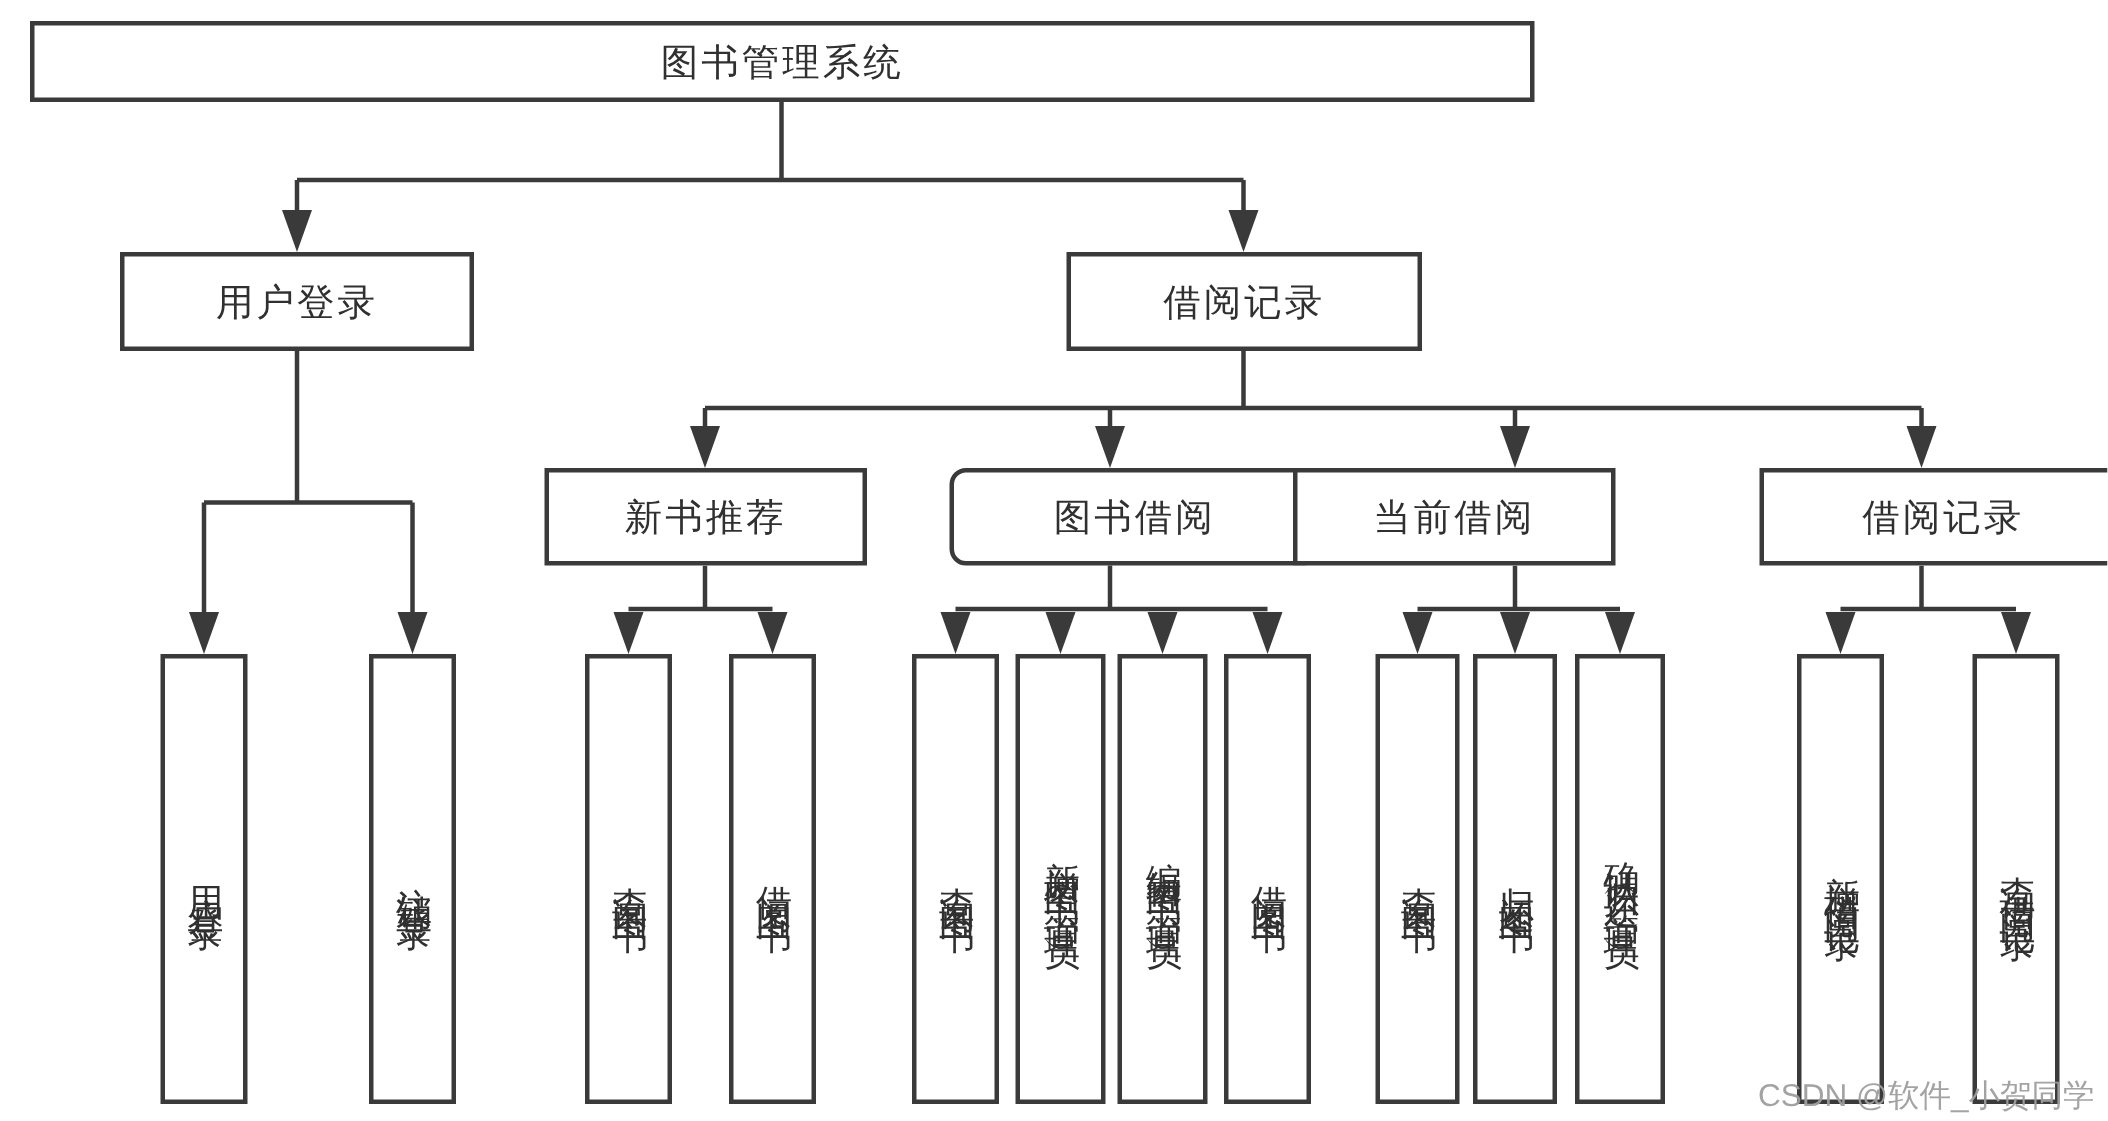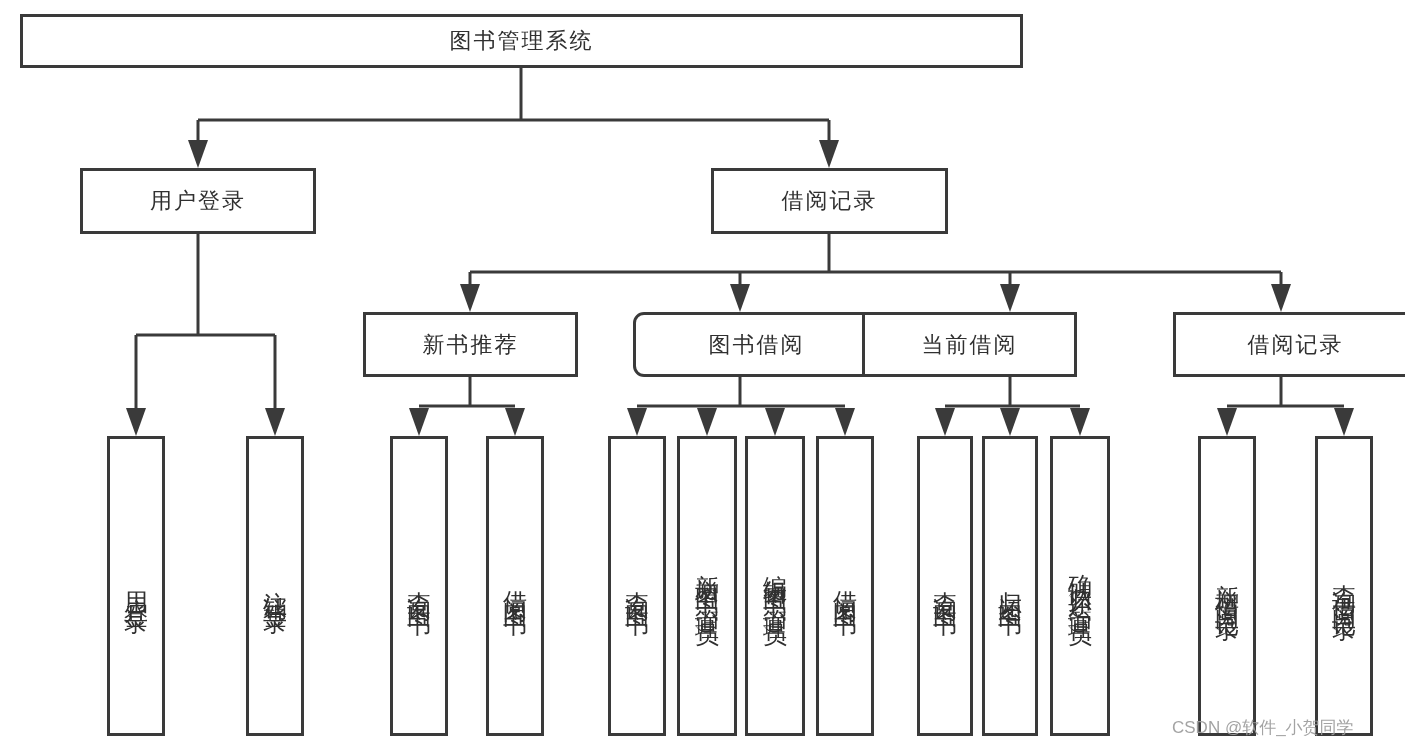--- a/index.html
+++ b/index.html
@@ -24,21 +24,21 @@
   #connectors polygon{fill:var(--line);stroke:none;}
   .box{
     position:absolute;
     box-sizing:border-box;
     border:3px solid var(--line);
     background:#ffffff;
     display:flex;
     align-items:center;
     justify-content:center;
     color:var(--text);
-    font-size:22px;
+    font-size:25px;
     letter-spacing:2px;
     white-space:nowrap;
   }
   .root{left:20px;top:14px;width:1003px;height:54px;}
   .l1a {left:80px;top:168px;width:236px;height:66px;}
   .l1b {left:711px;top:168px;width:237px;height:66px;}
   .l2a {left:363px;top:312px;width:215px;height:65px;font-family:Liberation Serif, serif;}
   .l2b {left:633px;top:312px;width:247px;height:65px;border-radius:11px;}
   .l2c {left:862px;top:312px;width:215px;height:65px;}
   .l2d {left:1173px;top:312px;width:245px;height:65px;}
@@ -60,21 +60,21 @@
   .f8 {left:816px;width:58px;}
   .f9 {left:917px;width:56px;}
   .f10{left:982px;width:56px;}
   .f11{left:1050px;width:60px;}
   .f12{left:1198px;width:58px;}
   .f13{left:1315px;width:58px;}
   .watermark{
     position:absolute;
     left:1172px;
     top:716px;
-    font-size:17px;
+    font-size:21px;
     color:rgba(158,158,158,0.95);
     letter-spacing:0;
     white-space:nowrap;
     z-index:5;
   }
 </style>
 </head>
 <body>
 
 <div id="canvas">

